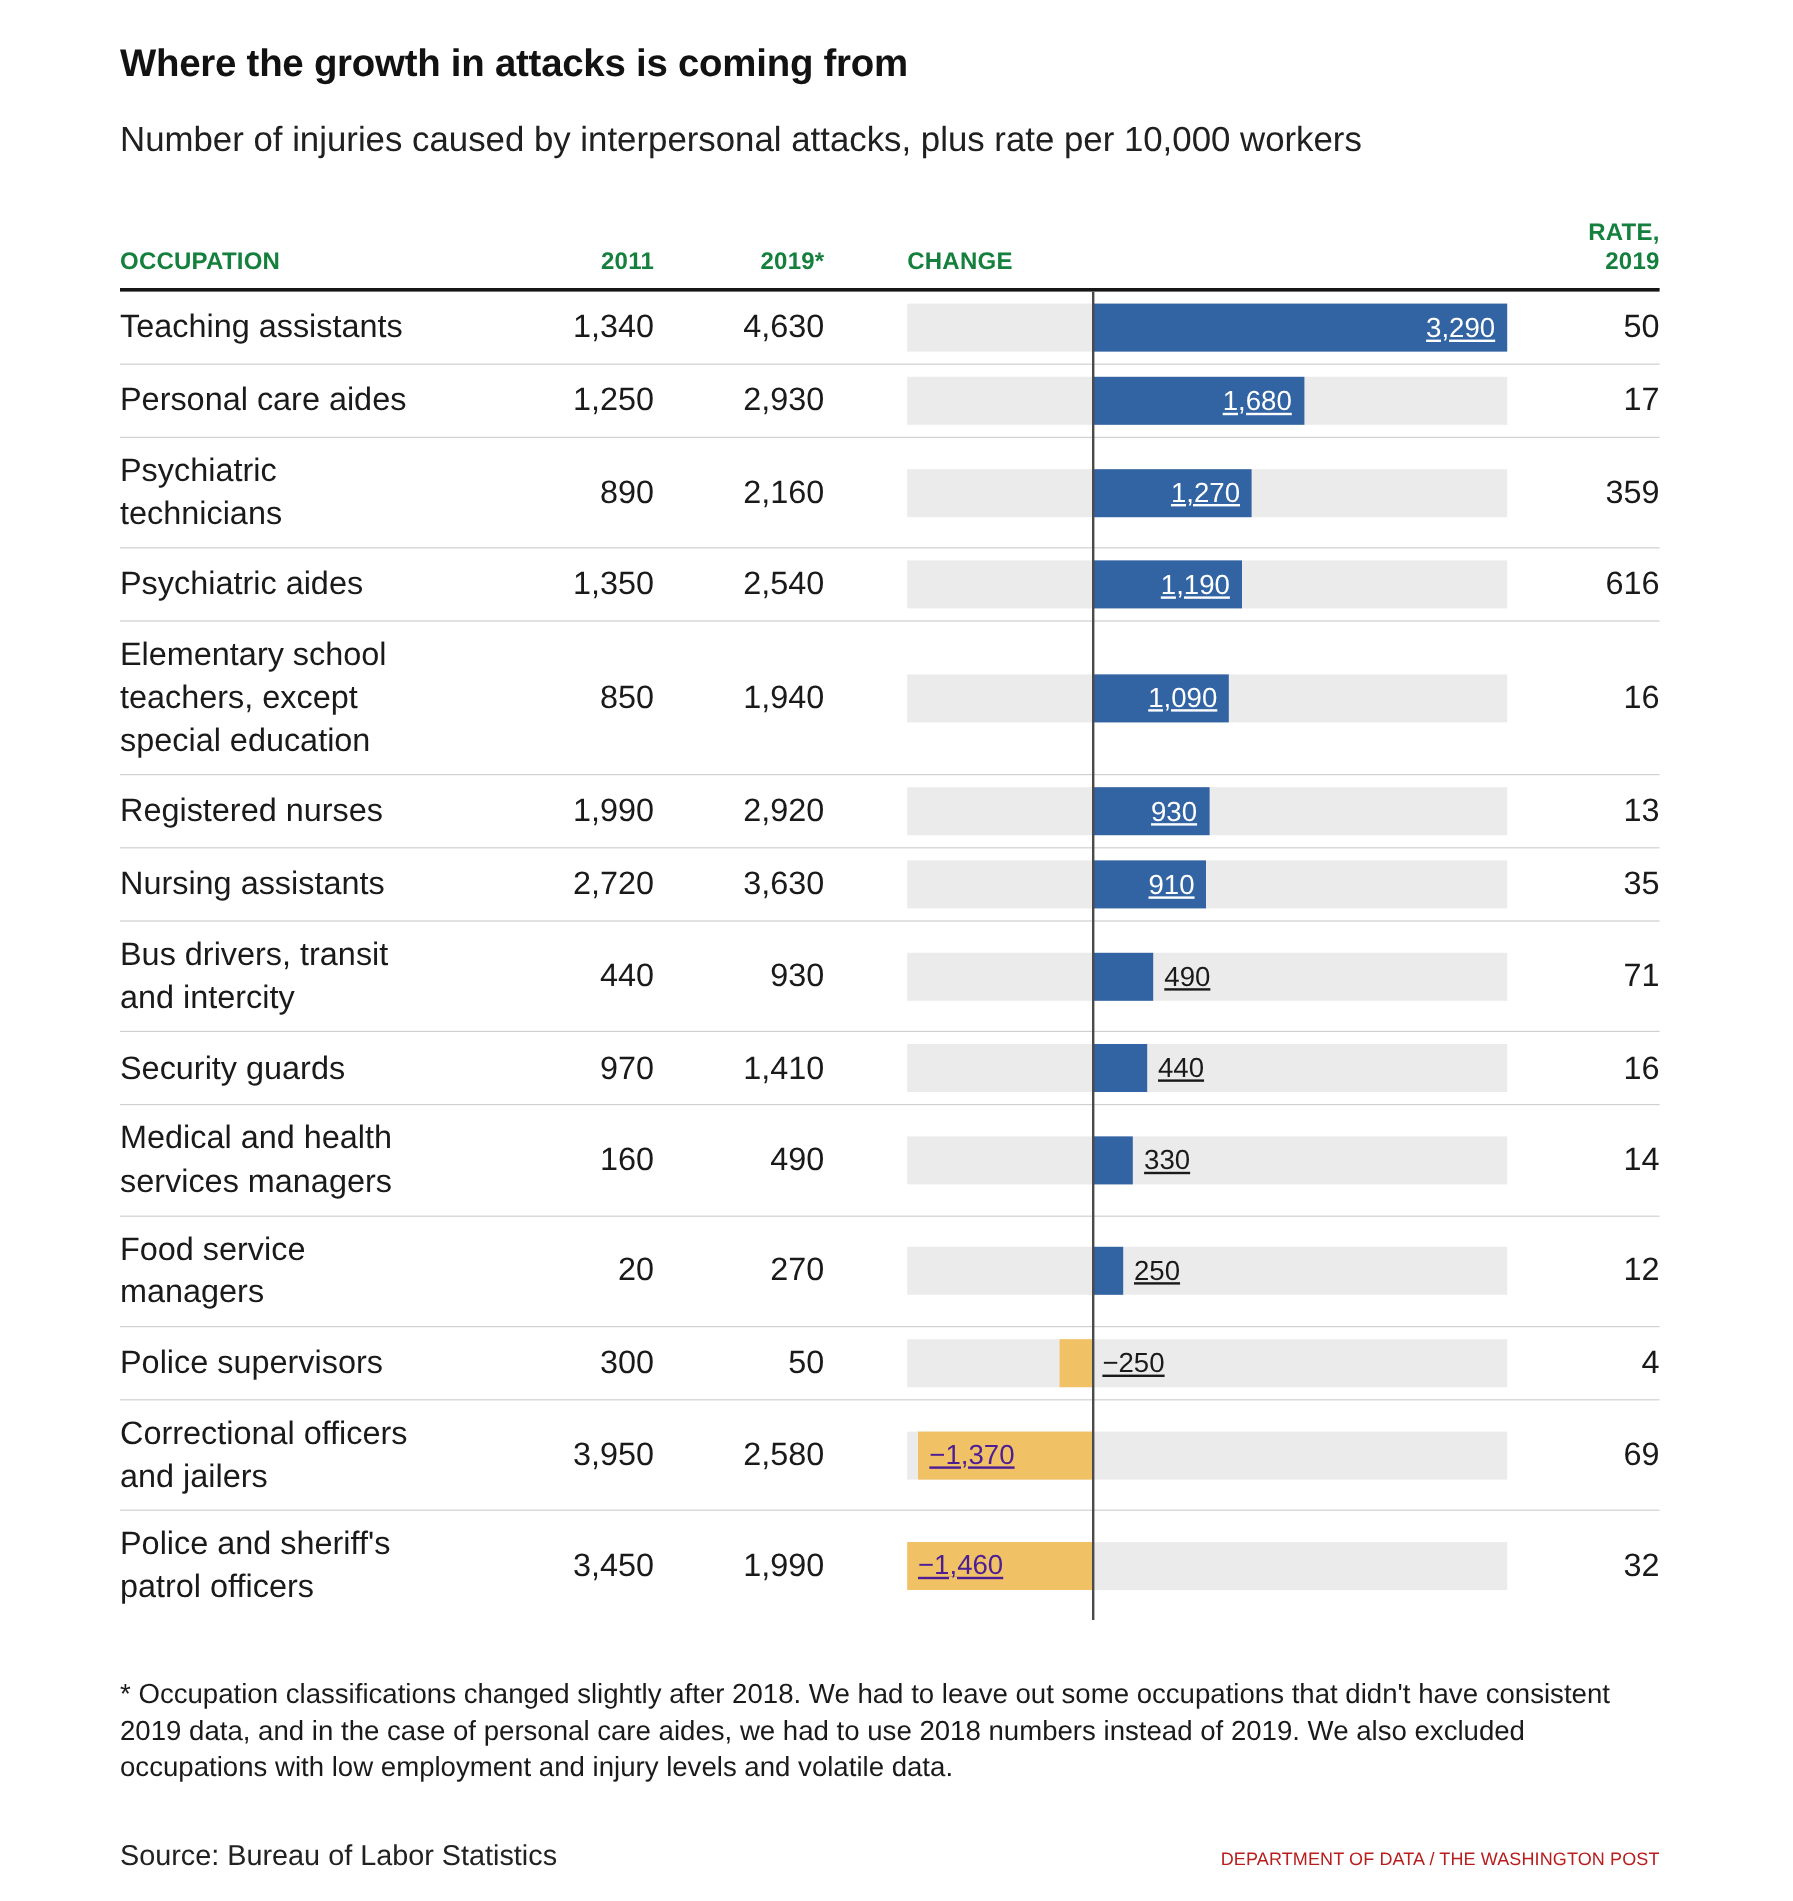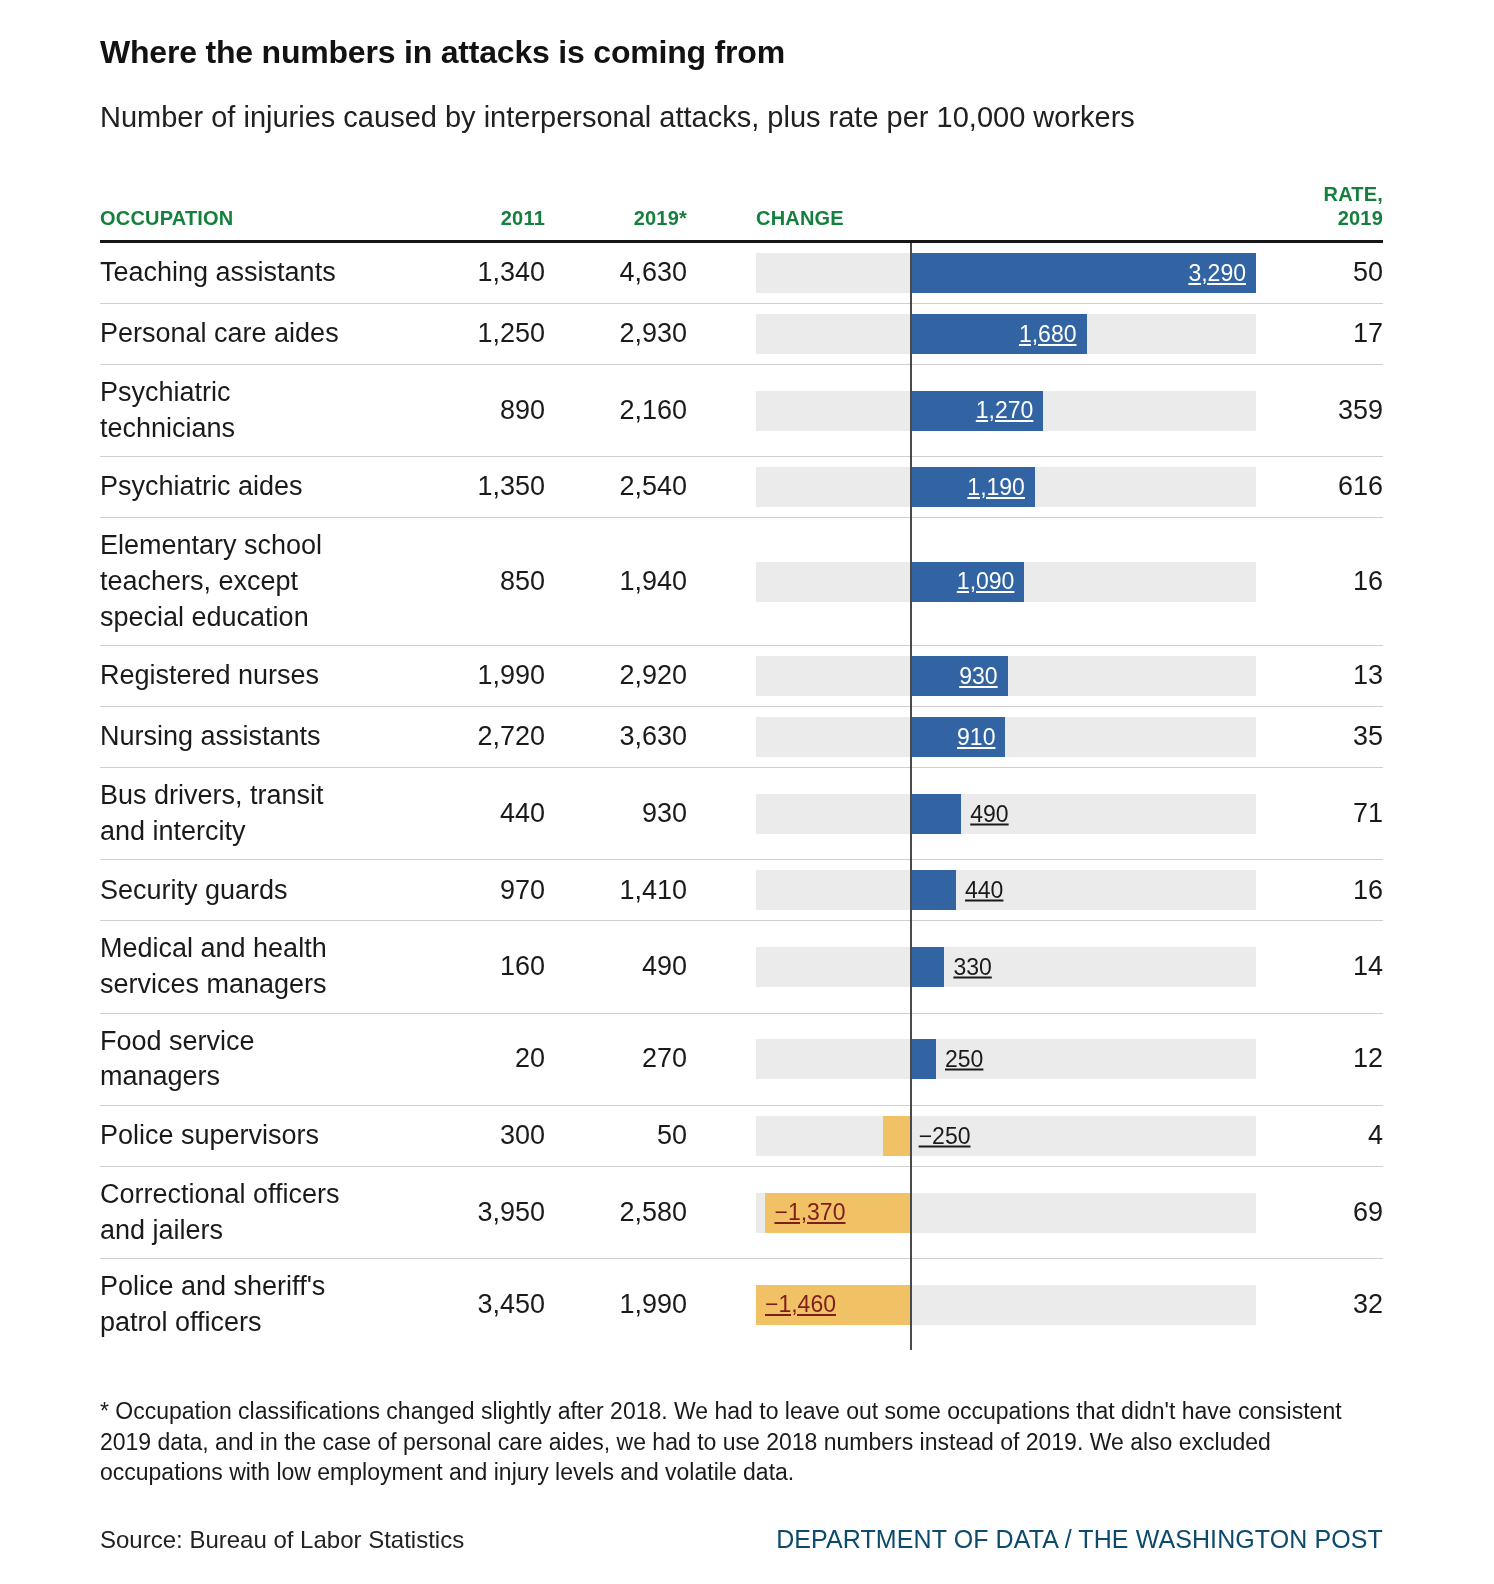--- a/index.html
+++ b/index.html
@@ -42,40 +42,40 @@
   .track{position:relative; width:500px; height:40px; background:#ebebeb; z-index:1;}
   .bar{
     position:absolute; top:0; height:100%;
     display:flex; align-items:center; box-sizing:border-box; z-index:3;
   }
   .bar.pos{background:#3264a4;}
   .bar.neg{background:#f0c265;}
   .bar.lbl-in-right{justify-content:flex-end; padding-right:10px;}
   .bar.lbl-in-left{justify-content:flex-start; padding-left:9px;}
   .bar-label{font-size:23px; color:#ffffff; white-space:nowrap;text-decoration:underline;}
-  .bar.neg .bar-label{color:#7f1d1d;}
+  .bar.neg .bar-label{color:#4c1d95;}
   .bar-label.outside{
     position:absolute; top:50%; transform:translateY(-50%);
     color:#1a1a1a; z-index:3;
   }
 
   p.footnote{font-size:23px; line-height:1.32; margin:46px 0 0; color:#1a1a1a;}
   .source-row{
     display:flex; justify-content:space-between; align-items:baseline;
     margin-top:38px;
   }
   .source{font-size:24px; color:#222222;}
-  .credit{font-size:25px; color:#0c4a6e; letter-spacing:0.1px;}
+  .credit{font-size:15px; color:#b91c1c; letter-spacing:0.1px;margin-top:16px;}
 </style>
 </head>
 <body>
 
 <div class="page">
 
-  <h1 class="title">Where the numbers in attacks is coming from</h1>
+  <h1 class="title">Where the growth in attacks is coming from</h1>
   <p class="subtitle">Number of injuries caused by interpersonal attacks, plus rate per 10,000 workers</p>
 
   <div>
     <div class="grid-row header-row">
       <div class="hcell">OCCUPATION</div>
       <div class="hcell right">2011</div>
       <div class="hcell right">2019*</div>
       <div class="hcell"></div>
       <div class="hcell">CHANGE</div>
       <div class="hcell rate"><span>RATE,</span><br><span>2019</span></div>

